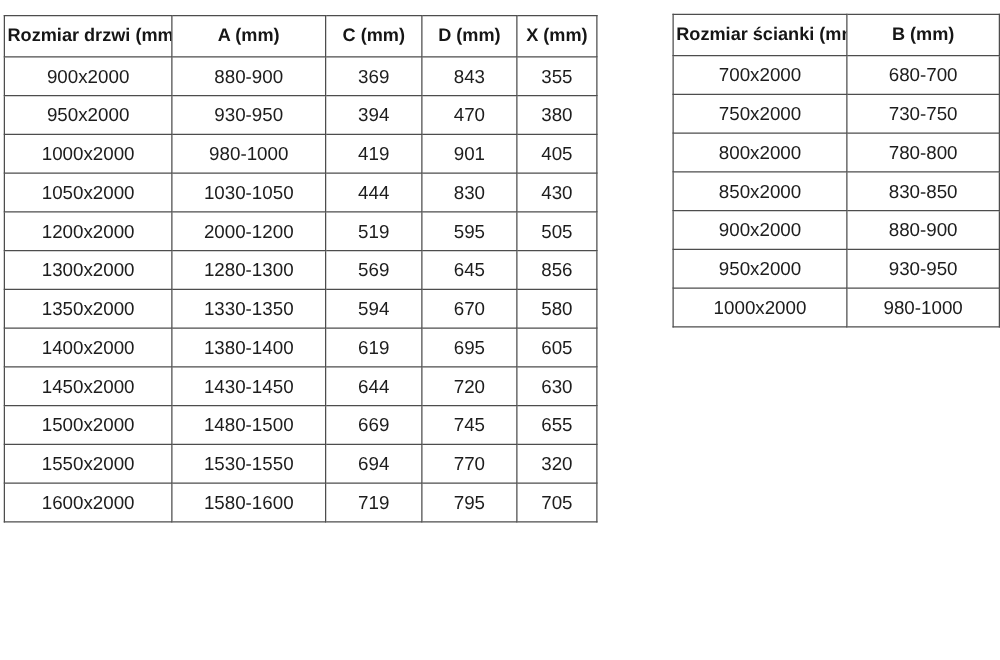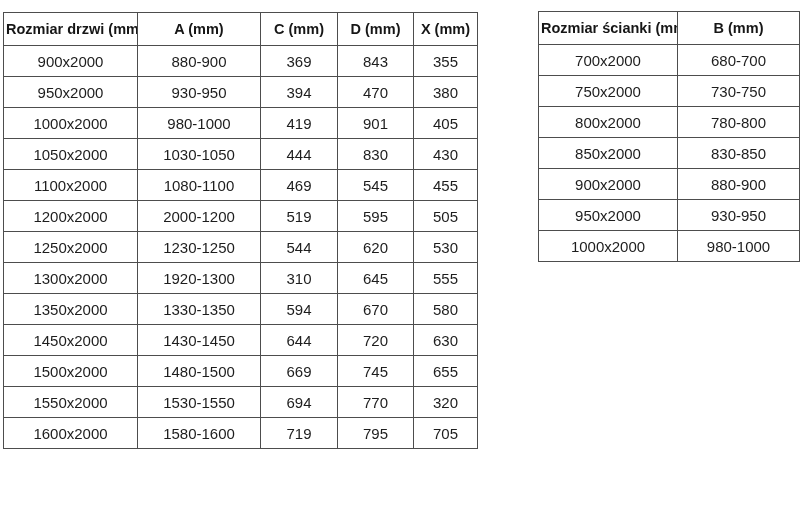--- a/index.html
+++ b/index.html
@@ -106,53 +106,46 @@
           <td>405</td>
         </tr>
         <tr>
           <td>1050x2000</td>
           <td>1030-1050</td>
           <td>444</td>
           <td>830</td>
           <td>430</td>
         </tr>
         <tr>
-          <td>1100x2000</td>
-          <td>1080-1100</td>
-          <td>469</td>
-          <td>545</td>
-          <td>455</td>
-        </tr>
-        <tr>
           <td>1200x2000</td>
           <td>2000-1200</td>
           <td>519</td>
           <td>595</td>
           <td>505</td>
         </tr>
         <tr>
-          <td>1250x2000</td>
-          <td>1230-1250</td>
-          <td>544</td>
-          <td>620</td>
-          <td>530</td>
-        </tr>
-        <tr>
           <td>1300x2000</td>
-          <td>1920-1300</td>
-          <td>310</td>
+          <td>1280-1300</td>
+          <td>569</td>
           <td>645</td>
-          <td>555</td>
+          <td>856</td>
         </tr>
         <tr>
           <td>1350x2000</td>
           <td>1330-1350</td>
           <td>594</td>
           <td>670</td>
           <td>580</td>
+        </tr>
+        <tr>
+          <td>1400x2000</td>
+          <td>1380-1400</td>
+          <td>619</td>
+          <td>695</td>
+          <td>605</td>
         </tr>
         <tr>
           <td>1450x2000</td>
           <td>1430-1450</td>
           <td>644</td>
           <td>720</td>
           <td>630</td>
         </tr>
         <tr>
           <td>1500x2000</td>

